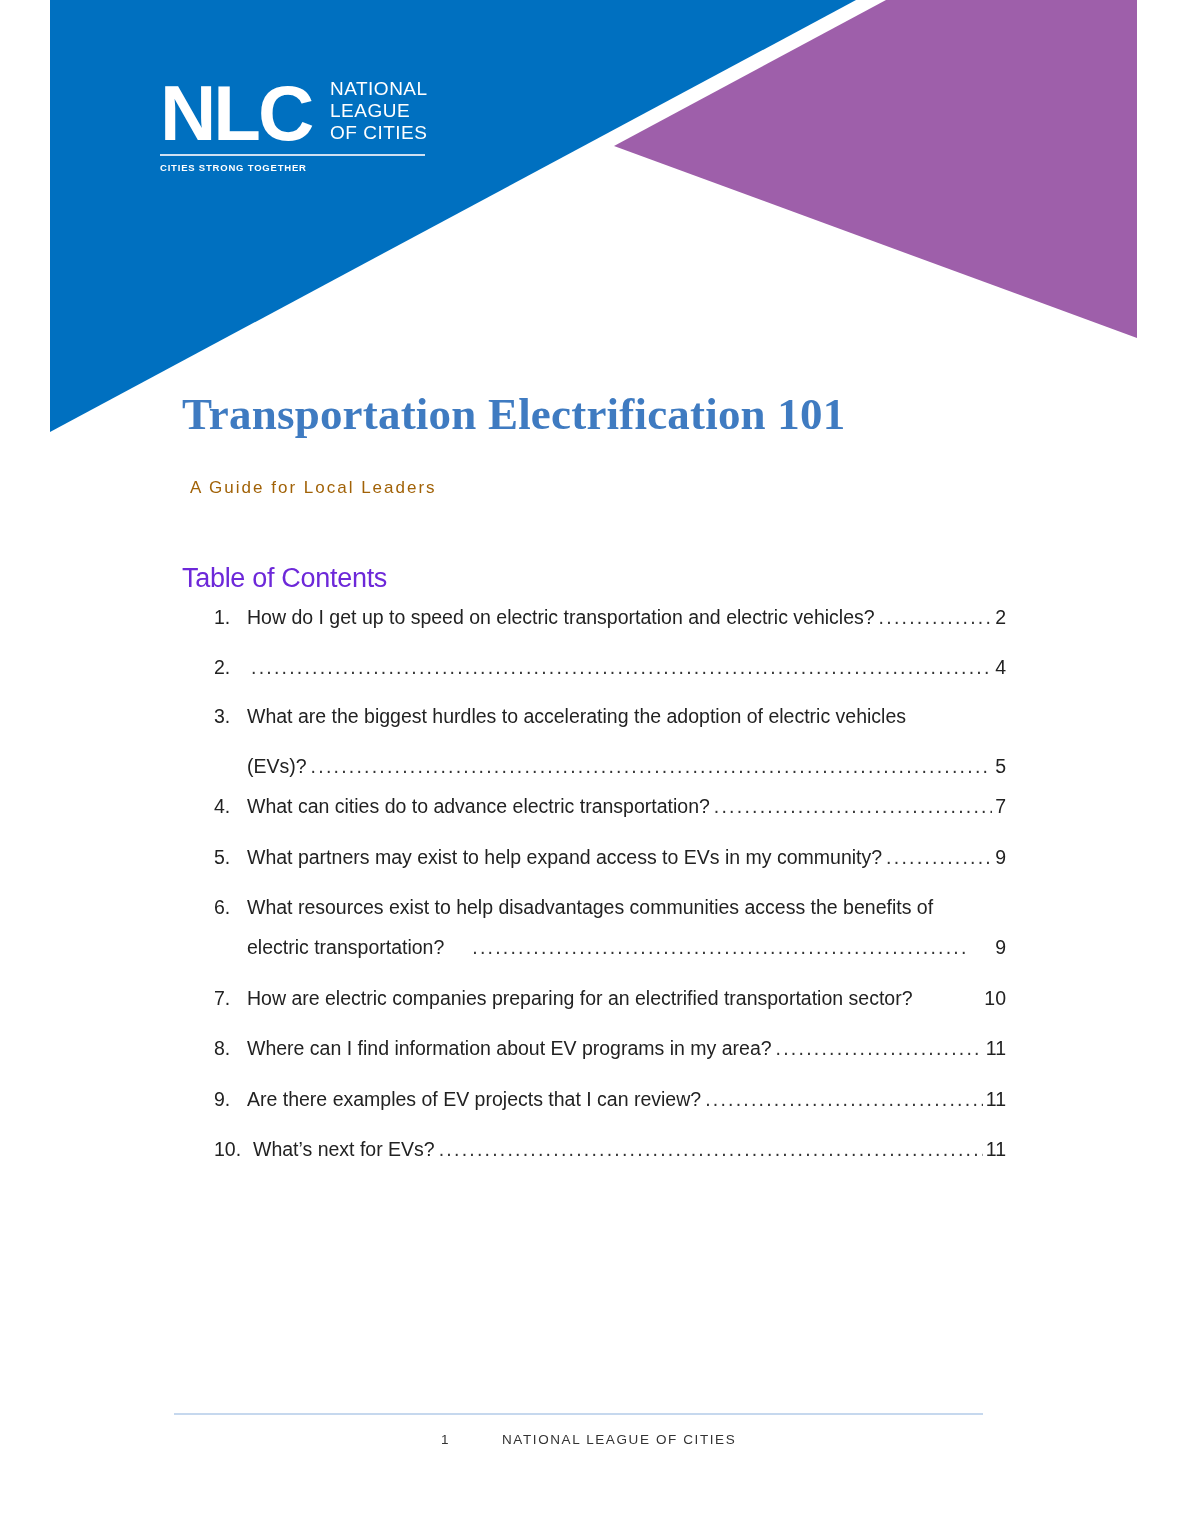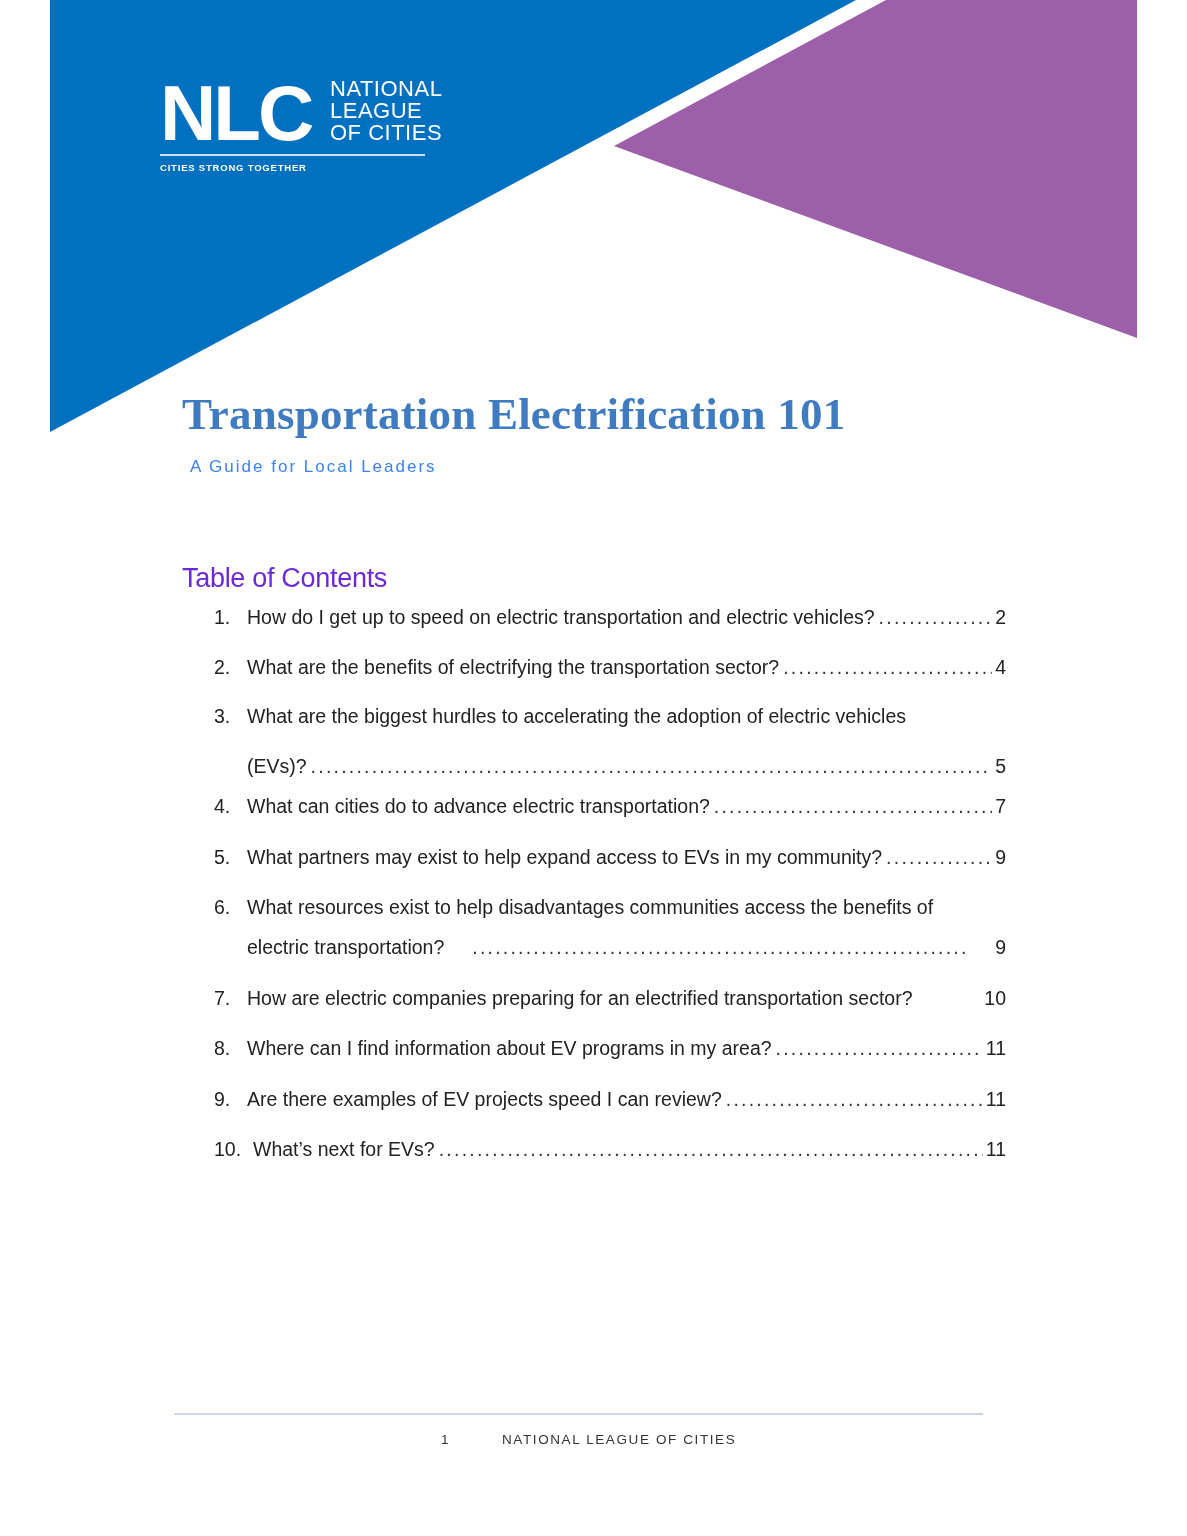--- a/index.html
+++ b/index.html
@@ -1,26 +1,26 @@
 <!DOCTYPE html>
 <html><head>
 <meta charset="utf-8">
 <style>
   html, body { margin: 0; padding: 0; background: #ffffff; }
   body { width: 1187px; height: 1536px; position: relative; overflow: hidden; font-family: "Liberation Sans", sans-serif; }
   .shapes { position: absolute; left: 0; top: 0; width: 1187px; height: 450px; }
   .logo { position: absolute; left: 160px; top: 76px; width: 275px; height: 100px; }
   .logo-mark { position: absolute; left: 0; top: 3px; font-family: "Liberation Sans", sans-serif; font-weight: 700; font-size: 78px; line-height: 68px; color: #ffffff; letter-spacing: -3px; }
-  .logo-text { position: absolute; left: 170px; top: 2px; color: #ffffff; font-size: 22px; line-height: 22px; letter-spacing: 0.5px; }
+  .logo-text { position: absolute; left: 170px; top: 2px; color: #ffffff; font-size: 19px; line-height: 22px; letter-spacing: 0.5px; }
   .logo-text div { white-space: nowrap; }
   .logo-rule { position: absolute; left: 0; top: 78px; width: 265px; height: 2px; background: #cfe0f2; }
   .logo-tag { position: absolute; left: 0; top: 86px; color: #ffffff; font-weight: 700; font-size: 9.5px; letter-spacing: 0.8px; white-space: nowrap; }
 
   .title { position: absolute; left: 182px; top: 388px; font-weight: 700; font-size: 45px; color: #3f7bc1; white-space: nowrap; letter-spacing: 0.2px; font-family: Liberation Serif, serif; }
-  .subtitle { position: absolute; left: 190px; top: 457px; font-size: 17px; color: #3b82f6; letter-spacing: 2px; white-space: nowrap; }
+  .subtitle { position: absolute; left: 190px; top: 478px; font-size: 17px; color: #a16207; letter-spacing: 2px; white-space: nowrap; }
 
   .toc-heading { position: absolute; left: 182px; top: 563px; font-size: 27px; color: #6d28d9; white-space: nowrap; letter-spacing: -0.3px; }
   .toc { position: absolute; left: 214px; top: 600px; width: 792px; list-style: none; margin: 0; padding: 0; }
   .toc-item { position: absolute; left: 0; width: 792px; font-size: 19.5px; color: #222222; }
   .toc-line { display: flex; align-items: baseline; height: 34px; line-height: 34px; white-space: nowrap; }
   .toc-num { display: inline-block; width: 33px; }
   .toc-num.wide { width: 39px; }
   .toc-text { white-space: nowrap; }
   .toc-leader { flex: 1; overflow: hidden; white-space: nowrap; color: #333; margin: 0 3px 0 4px; letter-spacing: 1px; }
   .toc-leader::before { content: ". . . . . . . . . . . . . . . . . . . . . . . . . . . . . . . . . . . . . . . . . . . . . . . . . . . . . . . . . . . . . . . . . . . . . . . . . . . . . . . . . . . . . . . . . . . . . . . . . . . . . . . . . . . . . . . . . . . . . . . . . . . . . . . . . . . . . . . . . . . . . . . . . . . . . . . . . . . . . . . . . . . . . . . . . . . . . . . . . . . . . . . . . . . . . . . . . . . . . . . . . . . ."; letter-spacing: -1.6px; }
@@ -61,21 +61,20 @@
     <div class="toc-line">
         <span class="toc-num">1.</span>
         <span class="toc-text">How do I get up to speed on electric transportation and electric vehicles?</span>
         <span class="toc-leader"></span>
         <span class="toc-page">2</span>
       </div>
   </li>
   <li class="toc-item" style="top:50px;">
     <div class="toc-line">
         <span class="toc-num">2.</span>
-        <span class="toc-text">What are the benefits of electrifying the transportation sector?</span>
         <span class="toc-leader"></span>
         <span class="toc-page">4</span>
       </div>
   </li>
   <li class="toc-item" style="top:99px;">
     <div class="toc-line">
         <span class="toc-num">3.</span>
         <span class="toc-text">What are the biggest hurdles to accelerating the adoption of electric vehicles</span>
       </div>
     <div class="toc-line toc-cont" style="margin-top:16px;">
@@ -123,21 +122,21 @@
     <div class="toc-line">
         <span class="toc-num">8.</span>
         <span class="toc-text">Where can I find information about EV programs in my area?</span>
         <span class="toc-leader"></span>
         <span class="toc-page">11</span>
       </div>
   </li>
   <li class="toc-item" style="top:482px;">
     <div class="toc-line">
         <span class="toc-num">9.</span>
-        <span class="toc-text">Are there examples of EV projects speed I can review?</span>
+        <span class="toc-text">Are there examples of EV projects that I can review?</span>
         <span class="toc-leader"></span>
         <span class="toc-page">11</span>
       </div>
   </li>
   <li class="toc-item" style="top:532px;">
     <div class="toc-line">
         <span class="toc-num wide">10.</span>
         <span class="toc-text">What’s next for EVs?</span>
         <span class="toc-leader"></span>
         <span class="toc-page">11</span>

